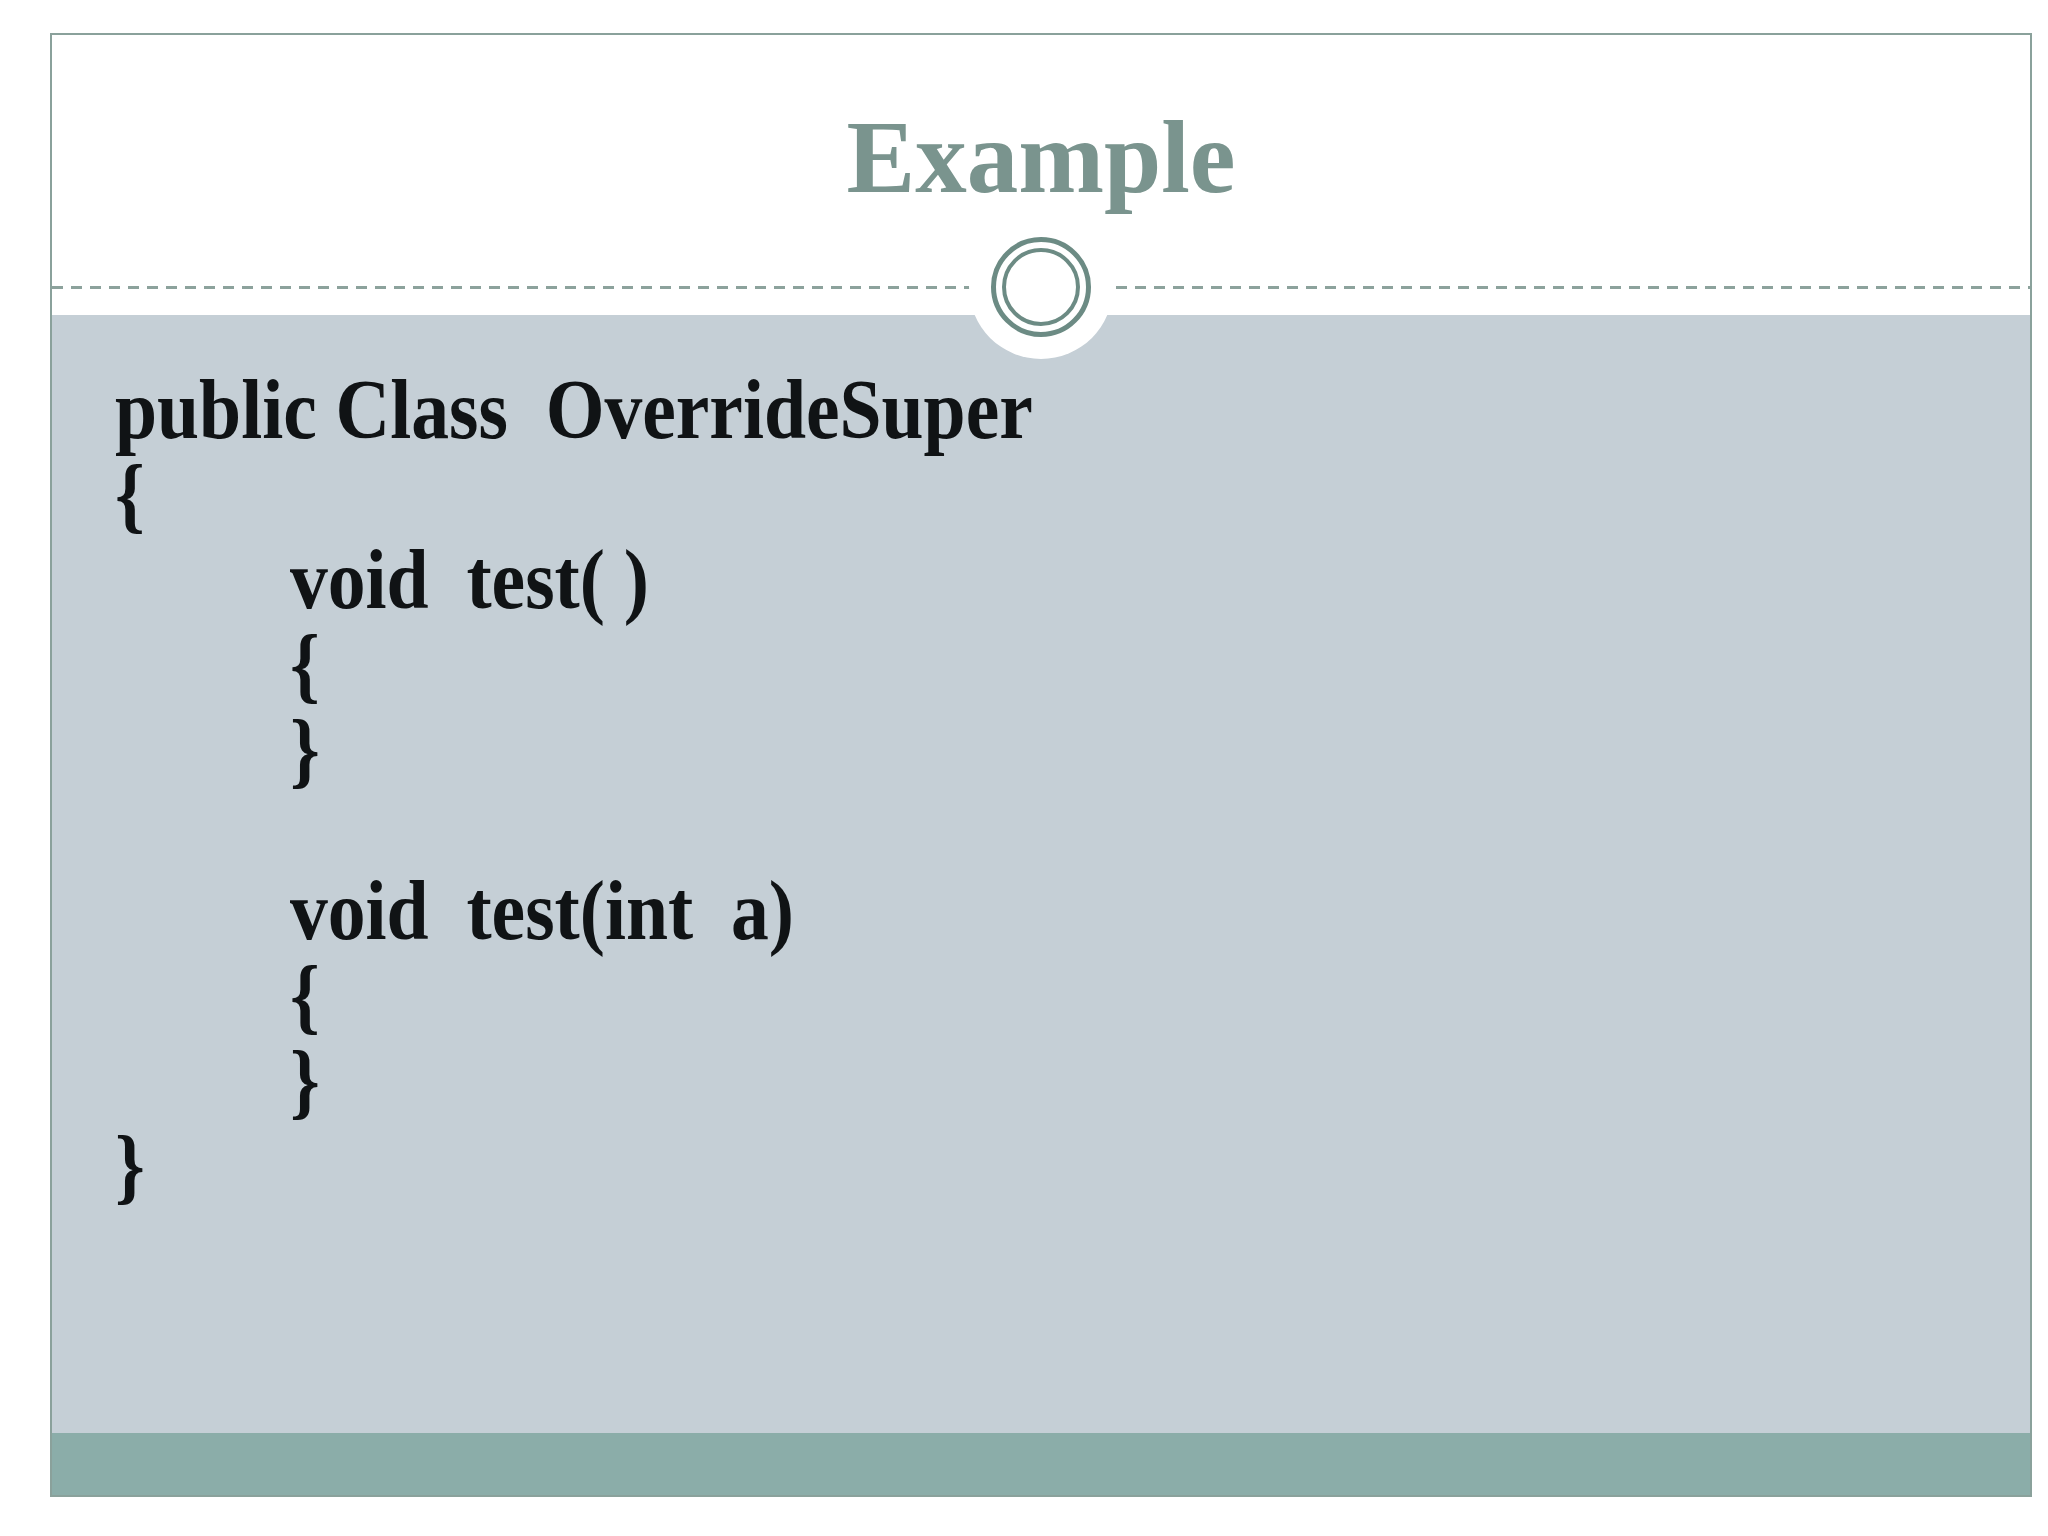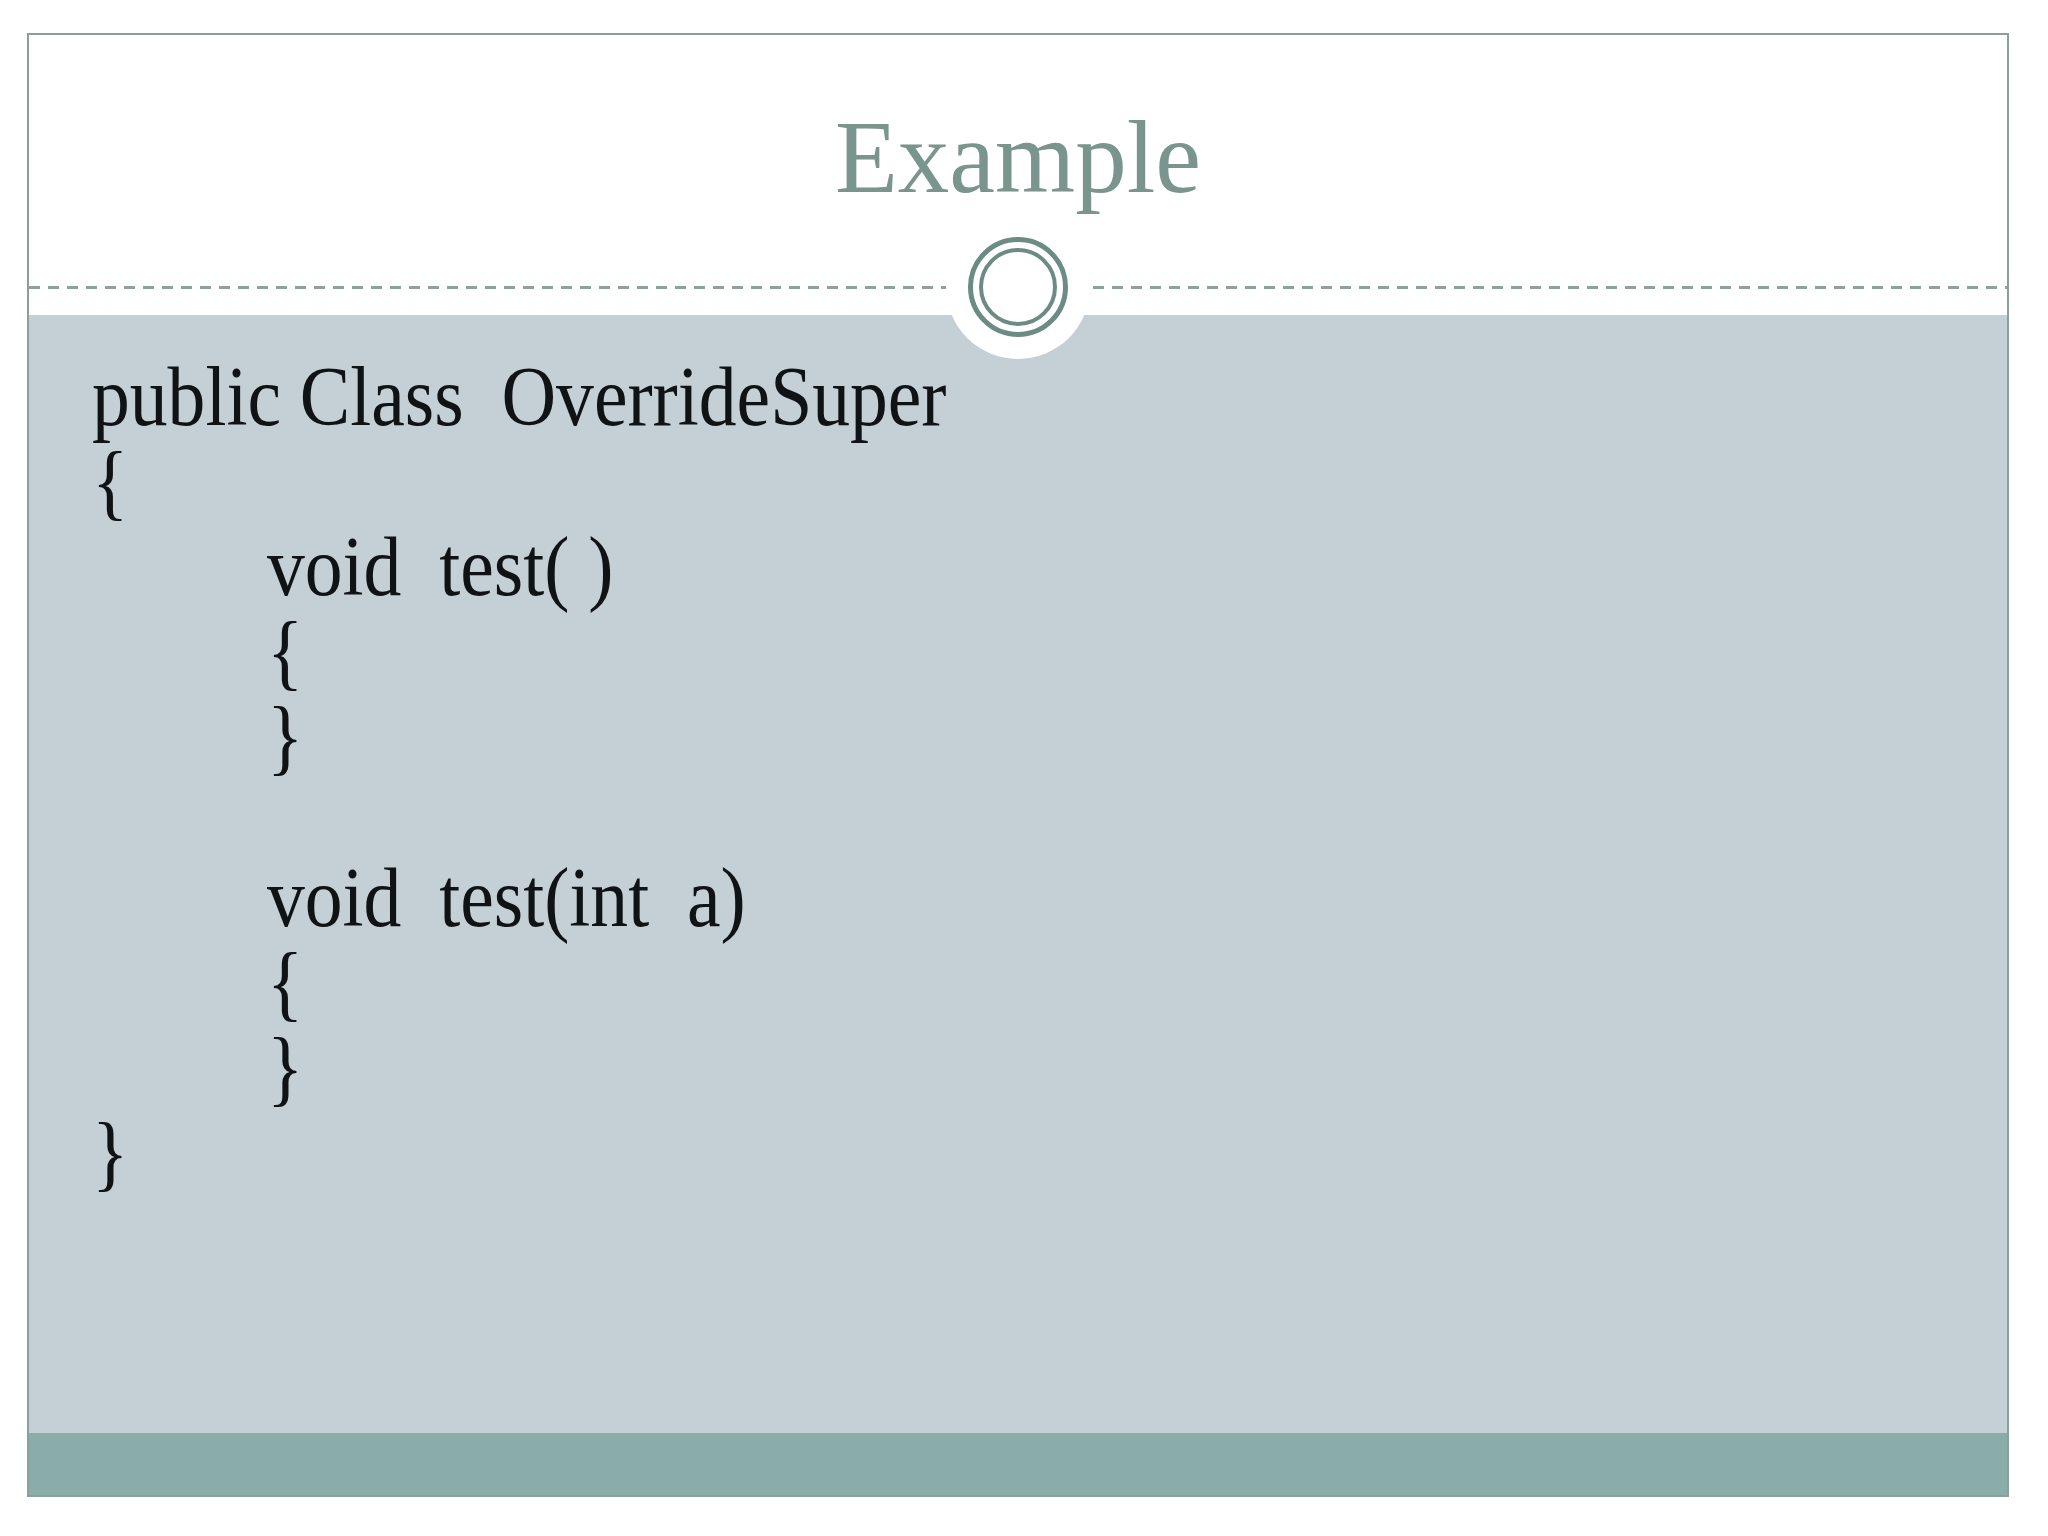--- a/index.html
+++ b/index.html
@@ -6,26 +6,27 @@
     margin: 0;
     padding: 0;
     background: #ffffff;
     width: 2048px;
     height: 1536px;
     overflow: hidden;
     font-family: "Liberation Serif", "DejaVu Serif", serif;
   }
   .slide {
     position: absolute;
-    left: 27px;
+    left: 50px;
     top: 33px;
     width: 1978px;
     height: 1460px;
     border: 2px solid #8aa19b;
     background: #ffffff;
+    font-weight: bold;
   }
   .header {
     position: absolute;
     left: 0; top: 0;
     width: 100%;
     height: 280px;
     background: #ffffff;
   }
   .slide-title {
     position: absolute;
@@ -96,21 +97,21 @@
     width: 70px;
     height: 70px;
     border: 4px solid #6c8b84;
     border-radius: 50%;
   }
   .code-block {
     position: absolute;
     left: 0;
     top: 0;
     width: 100%;
-    padding-top: 39px;
+    padding-top: 52px;
     padding-left: 63px;
     box-sizing: border-box;
   }
   .code-line {
     height: 85px;
     line-height: 85px;
     white-space: pre;
   }
   .code-line.blank {
     height: 60px;

